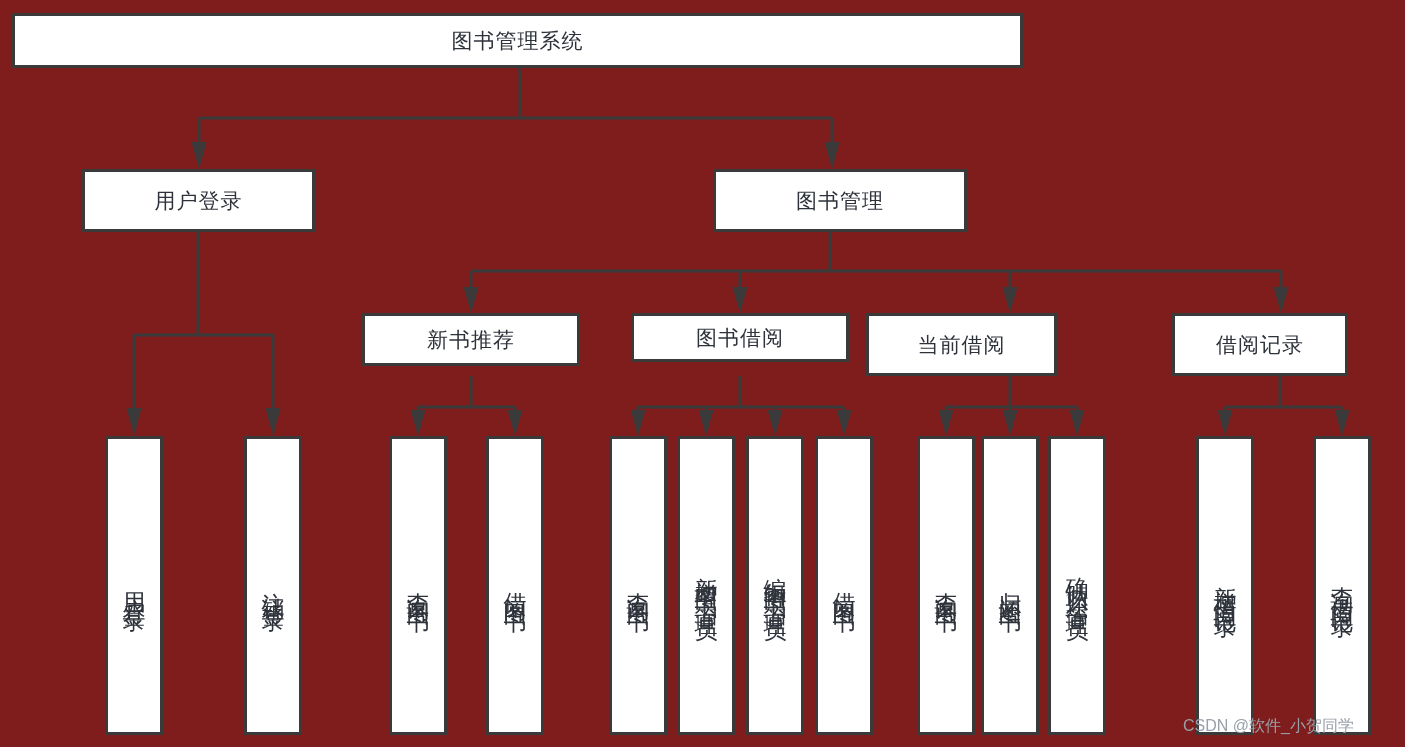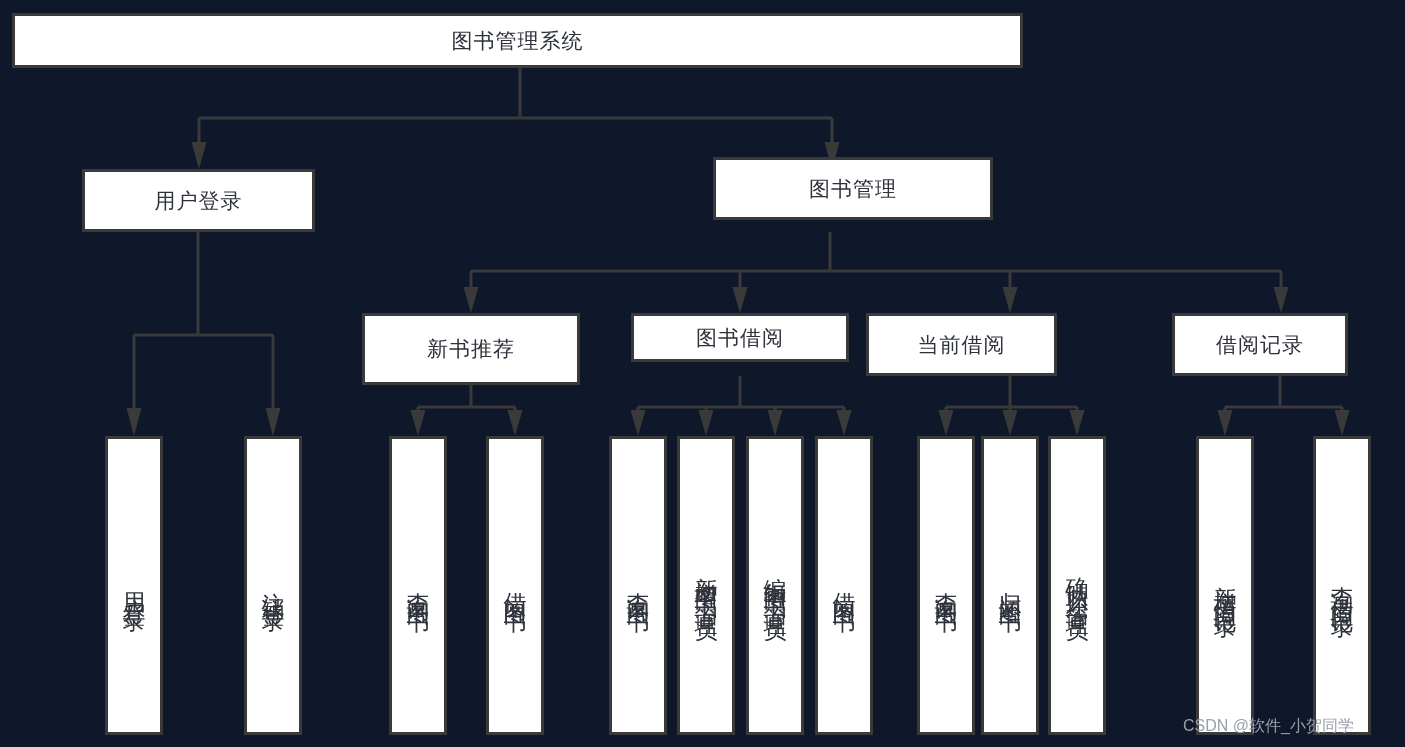--- a/index.html
+++ b/index.html
@@ -1,21 +1,21 @@
 <!DOCTYPE html>
 <html><head>
 <meta charset="utf-8">
 <style>
   html, body { margin: 0; padding: 0; background: #ffffff; }
   body { font-family: "Liberation Sans", sans-serif; }
   #canvas {
     position: relative;
     width: 1405px;
     height: 747px;
-    background: #0f172a;
+    background: #7f1d1d;
     overflow: hidden;
     color: #2e323a;
   }
   #wires { position: absolute; left: 0; top: 0; z-index: 0; }
   .box {
     position: absolute;
     box-sizing: border-box;
     background: #ffffff;
     border: 3px solid #3a3a3a;
     display: flex;
@@ -30,23 +30,23 @@
     text-orientation: mixed;
     font-size: 23px;
     letter-spacing: 6px;
     line-height: 1;
     white-space: nowrap;
   }
   
   #root  { left: 12px;  top: 13px;  width: 1011px; height: 55px; }
   
   #l2a   { left: 82px;  top: 169px; width: 233px; height: 63px; }
-  #l2b   { left: 713px; top: 157px; width: 280px; height: 63px; }
+  #l2b   { left: 713px; top: 169px; width: 254px; height: 63px; }
   
-  #l3a   { left: 362px;  top: 313px; width: 218px; height: 72px; }
+  #l3a   { left: 362px;  top: 313px; width: 218px; height: 53px; }
   #l3b   { left: 631px;  top: 313px; width: 218px; height: 49px; }
   #l3c   { left: 866px;  top: 313px; width: 191px; height: 63px; }
   #l3d   { left: 1172px; top: 313px; width: 176px; height: 63px; }
   
   .leaf  { top: 436px; height: 299px; width: 58px; }
   #lf1  { left: 105px; }
   #lf2  { left: 244px; }
   #lf3  { left: 389px; }
   #lf4  { left: 486px; }
   #lf5  { left: 609px; }

